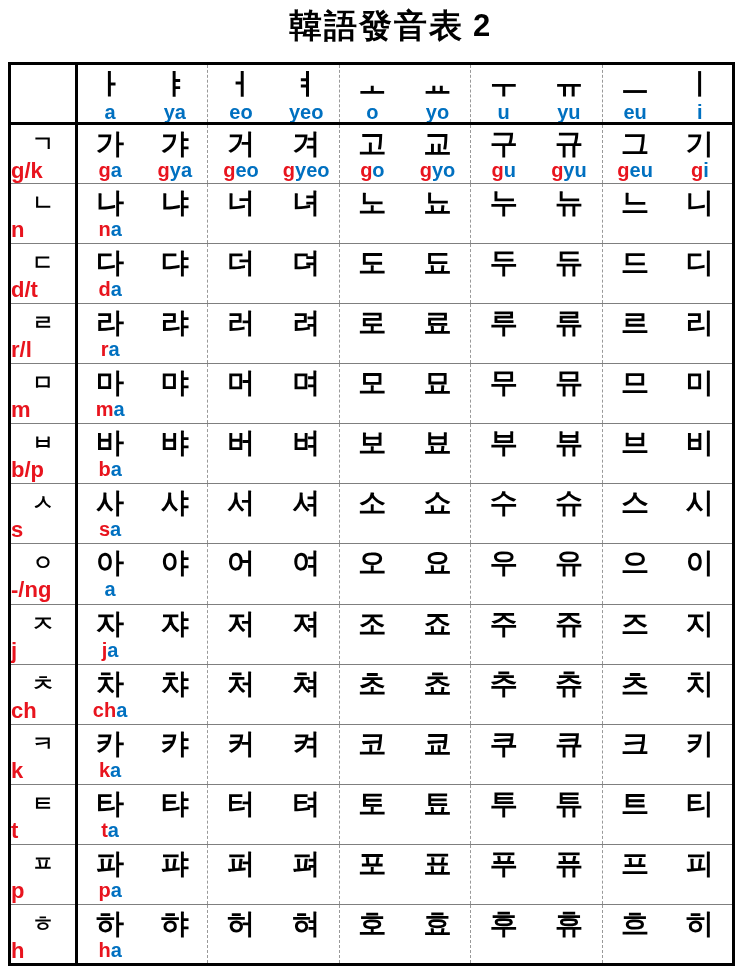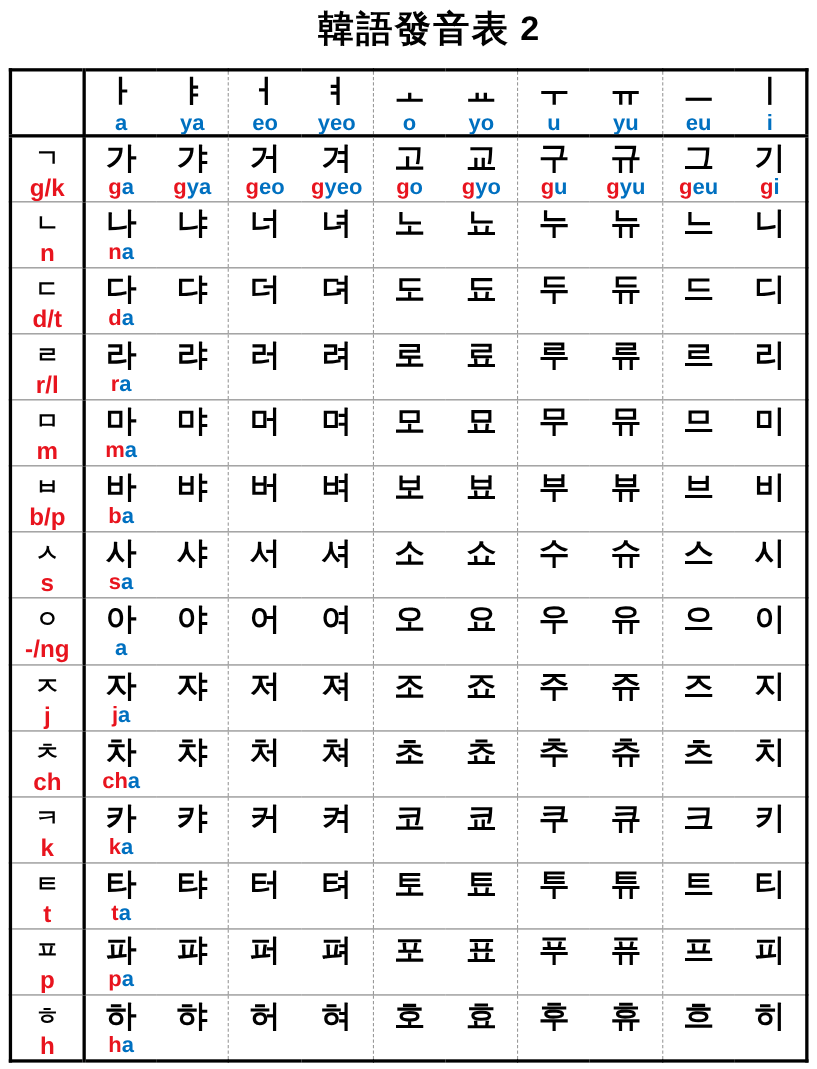--- a/index.html
+++ b/index.html
@@ -37,21 +37,21 @@
   tbody tr{height:60px;}
   thead th{border-bottom:3px solid var(--border);}
   .corner,.ccell{border-right:3px solid var(--border);}
   tbody tr + tr td{border-top:1px solid var(--grid);}
   .grp{border-left:1px dashed var(--dash);}
   
   .vjamo{font-size:29px;line-height:36px;font-weight:bold;text-align:center;color:#000;padding-top:1px;}
   .vrom{font-size:20px;line-height:20px;font-weight:bold;text-align:center;color:var(--blue);}
   
   .cjamo{font-size:22px;line-height:31px;font-weight:bold;text-align:center;color:#000;padding-top:3px;}
-  .crom{font-size:22px;line-height:23px;font-weight:bold;text-align:center;color:var(--red);}
+  .crom{font-size:22px;line-height:23px;font-weight:bold;text-align:left;color:var(--red);}
   
   .syl{font-size:28px;line-height:33px;font-weight:bold;text-align:center;color:#000;padding-top:2px;}
   .rom{font-size:20px;line-height:21px;font-weight:bold;text-align:center;white-space:nowrap;}
   .rom .on{color:var(--red);}
   .rom .vw{color:var(--blue);}
 </style>
 </head>
 <body>
 
 <div class="page">

